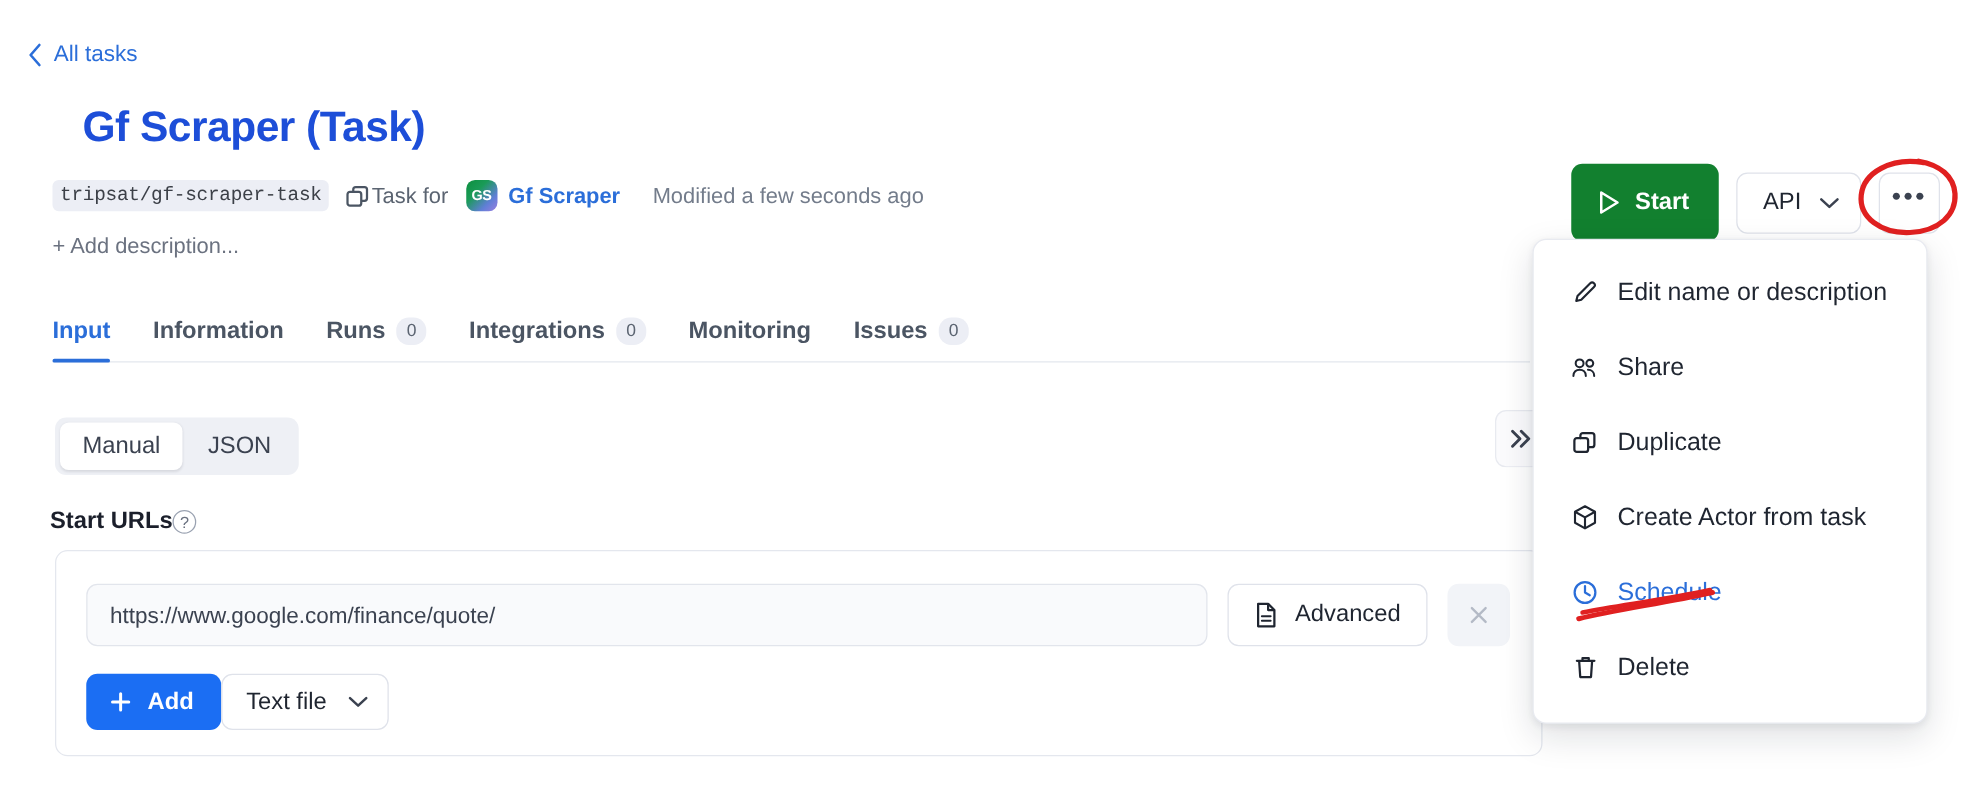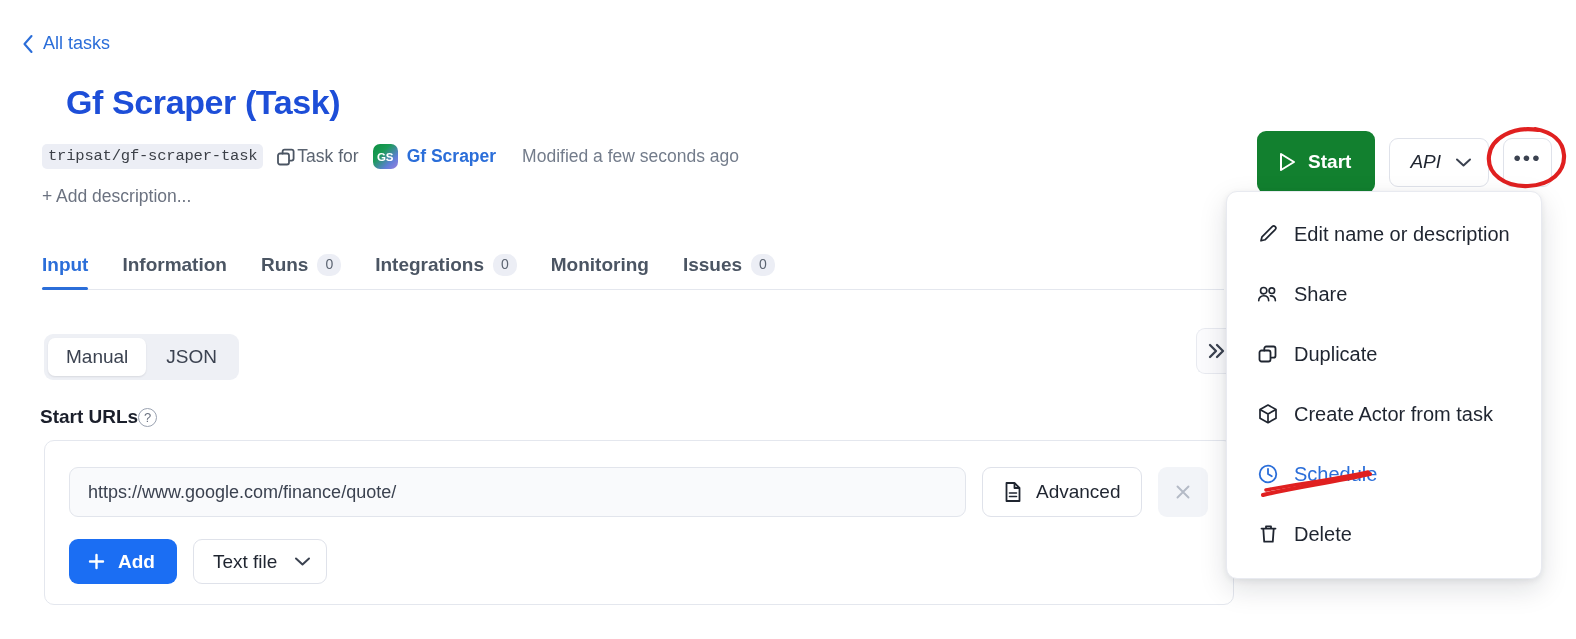--- a/index.html
+++ b/index.html
@@ -62,21 +62,21 @@
   .actions { position:absolute; right:24px; top:131px; display:flex; align-items:center; gap:14px; }
   .btn-start {
     display:flex; align-items:center; gap:11px;
     background:#12802f; color:#fff; border:none; border-radius:9px;
     height:62px; padding:0 24px 0 20px; font-size:19px; font-weight:bold;
     cursor:pointer;
   }
   .btn-api {
     display:flex; align-items:center; gap:14px;
     background:#fff; color:#1f2530; border:1px solid #dfe2ea; border-radius:9px;
-    height:49px; padding:0 16px 0 20px; font-size:19px; cursor:pointer;font-style:italic;
+    height:49px; padding:0 16px 0 20px; font-size:19px; cursor:pointer;
   }
   .btn-more {
     width:49px; height:49px; background:#fff; border:1px solid #dfe2ea;
     border-radius:9px; display:flex; align-items:center; justify-content:center;
     cursor:pointer; letter-spacing:2px; color:#3b4250; font-size:21px;
     padding-bottom:9px;
   }
 
   
   .annot-circle { position:absolute; left:1483px; top:125px; pointer-events:none; }
@@ -150,21 +150,21 @@
   .btn-advanced {
     display:flex; align-items:center; gap:13px; height:50px;
     background:#fff; border:1px solid #dfe2ea; border-radius:9px;
     padding:0 20px; font-size:19px; color:#1f2530; cursor:pointer;
   }
   .btn-remove {
     width:50px; height:50px; background:#f2f4f8; border:none; border-radius:9px;
     display:flex; align-items:center; justify-content:center; cursor:pointer;
     color:#b4bac6;
   }
-  .add-row { position:absolute; left:24px; top:98px; display:flex; align-items:center; gap:16px; }
+  .add-row { position:absolute; left:24px; top:98px; display:flex; align-items:center; }
   .btn-add {
     display:flex; align-items:center; gap:12px; height:45px;
     background:#1b6ef3; color:#fff; border:none; border-radius:9px;
     padding:0 22px 0 18px; font-size:19px; font-weight:bold; cursor:pointer;
   }
   .btn-filetype {
     display:flex; align-items:center; gap:17px; height:45px;
     background:#fff; border:1px solid #dfe2ea; border-radius:9px;
     padding:0 15px 0 19px; font-size:19px; color:#1f2530; cursor:pointer;
   }

